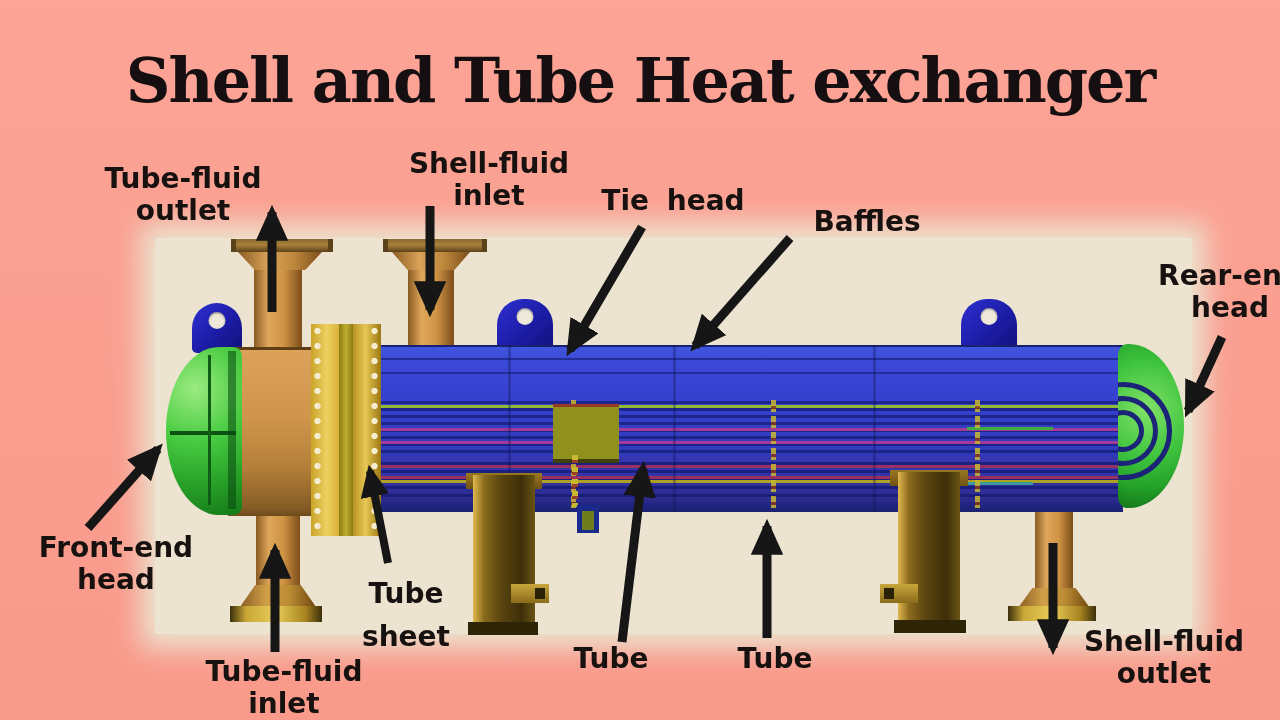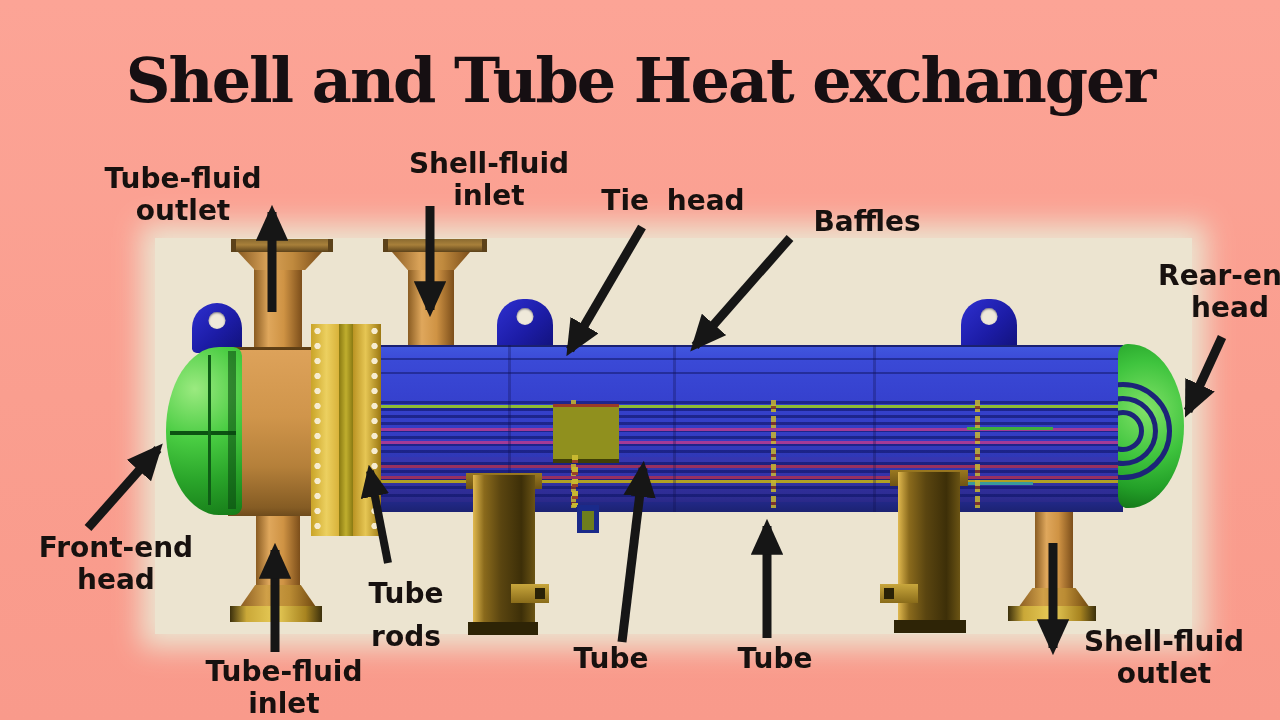--- a/index.html
+++ b/index.html
@@ -204,21 +204,21 @@
   <div class="lbl" style="left:1230px;top:260px;">
     <span>Rear-end</span><br>
     <span>head</span>
   </div>
   <div class="lbl" style="left:104px;top:532px;margin-left:12px;">
     <span>Front-end</span><br>
     <span>head</span>
   </div>
   <div class="lbl sheet" style="left:406px;top:572px;">
     <span>Tube</span><br>
-    <span>rods</span>
+    <span>sheet</span>
   </div>
   <div class="lbl" style="left:284px;top:656px;">
     <span>Tube-fluid</span><br>
     <span>inlet</span>
   </div>
   <div class="lbl" style="left:611px;top:643px;">
     <span>Tube</span>
   </div>
   <div class="lbl" style="left:775px;top:643px;">
     <span>Tube</span>

